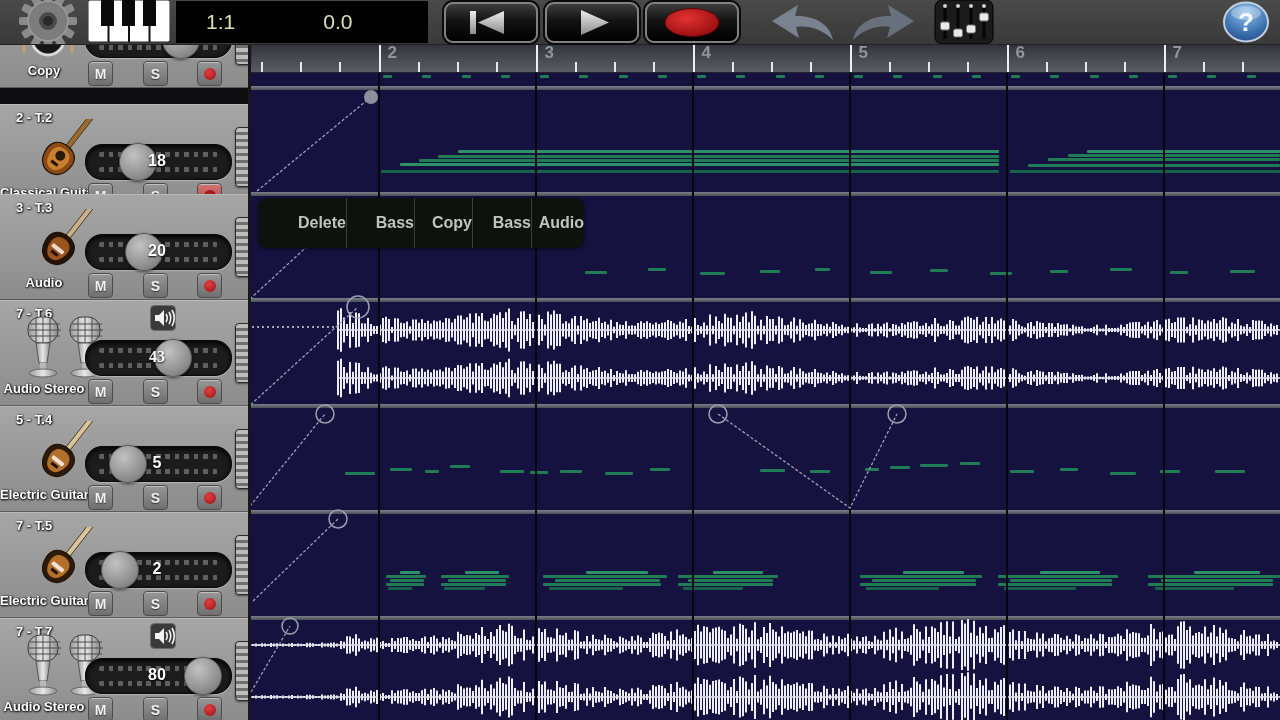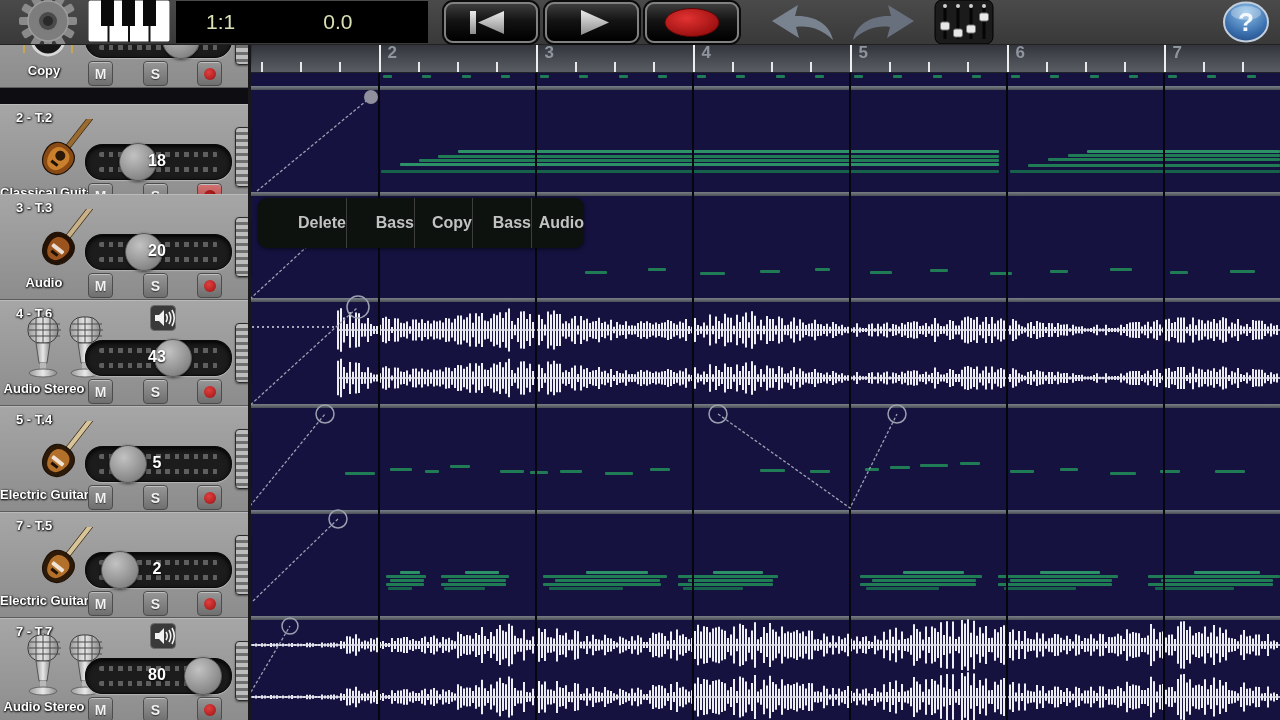--- a/index.html
+++ b/index.html
@@ -328,21 +328,21 @@
         <div class="vol" style="top: 47px;">20</div>
         <div class="sbtn" style="left: 88px; top: 78px;">M</div>
         <div class="sbtn" style="left: 143px; top: 78px;">S</div>
         <div class="sbtn" style="left: 197px; top: 78px;">
           <div class="recdot"></div>
         </div>
         <div class="tname">Audio</div>
         <div class="rib" style="top: 22px;"></div>
       </div>
       <div class="trow" style="top: 300px;">
-        <div class="tid">4 - T.6</div>
+        <div class="tid">7 - T.6</div>
         <div class="ticon"><svg width="96" height="64" viewBox="0 0 96 64">
     <defs>
               <linearGradient id="micg" x1="0" y1="0" x2="1" y2="0">
       <stop offset="0" stop-color="#9a9a9a"></stop>
                 <stop offset="0.5" stop-color="#e8e8e8"></stop>
       <stop offset="1" stop-color="#8a8a8a"></stop>
               </linearGradient>
             </defs>
             <g transform="translate(8,0)">
       <rect x="4" y="2" width="30" height="26" rx="12" fill="url(#micg)" stroke="#3c3c3c"></rect>
@@ -380,21 +380,21 @@
       <path d="M16 9 q2.5 4 0 8"></path>
               <path d="M19 7 q3.5 6 0 12"></path>
               <path d="M22 5 q4.5 8 0 16"></path>
     </g>
           </svg></div>
         <div class="cap" style="top: 39px;">
           <div class="dotrow" style="top: 7px;"></div>
           <div class="dotrow" style="bottom: 7px;"></div>
         </div>
         <div class="knob" style="left: 154px; top: 38px;"></div>
-        <div class="vol" style="top: 47px;">43</div>
+        <div class="vol" style="top: 47px; font-family: Liberation Serif, serif;">43</div>
         <div class="sbtn" style="left: 88px; top: 78px;">M</div>
         <div class="sbtn" style="left: 143px; top: 78px;">S</div>
         <div class="sbtn" style="left: 197px; top: 78px;">
           <div class="recdot"></div>
         </div>
         <div class="tname">Audio Stereo</div>
         <div class="rib" style="top: 22px;"></div>
       </div>
       <div class="trow" style="top: 406px;">
         <div class="tid">5 - T.4</div>

